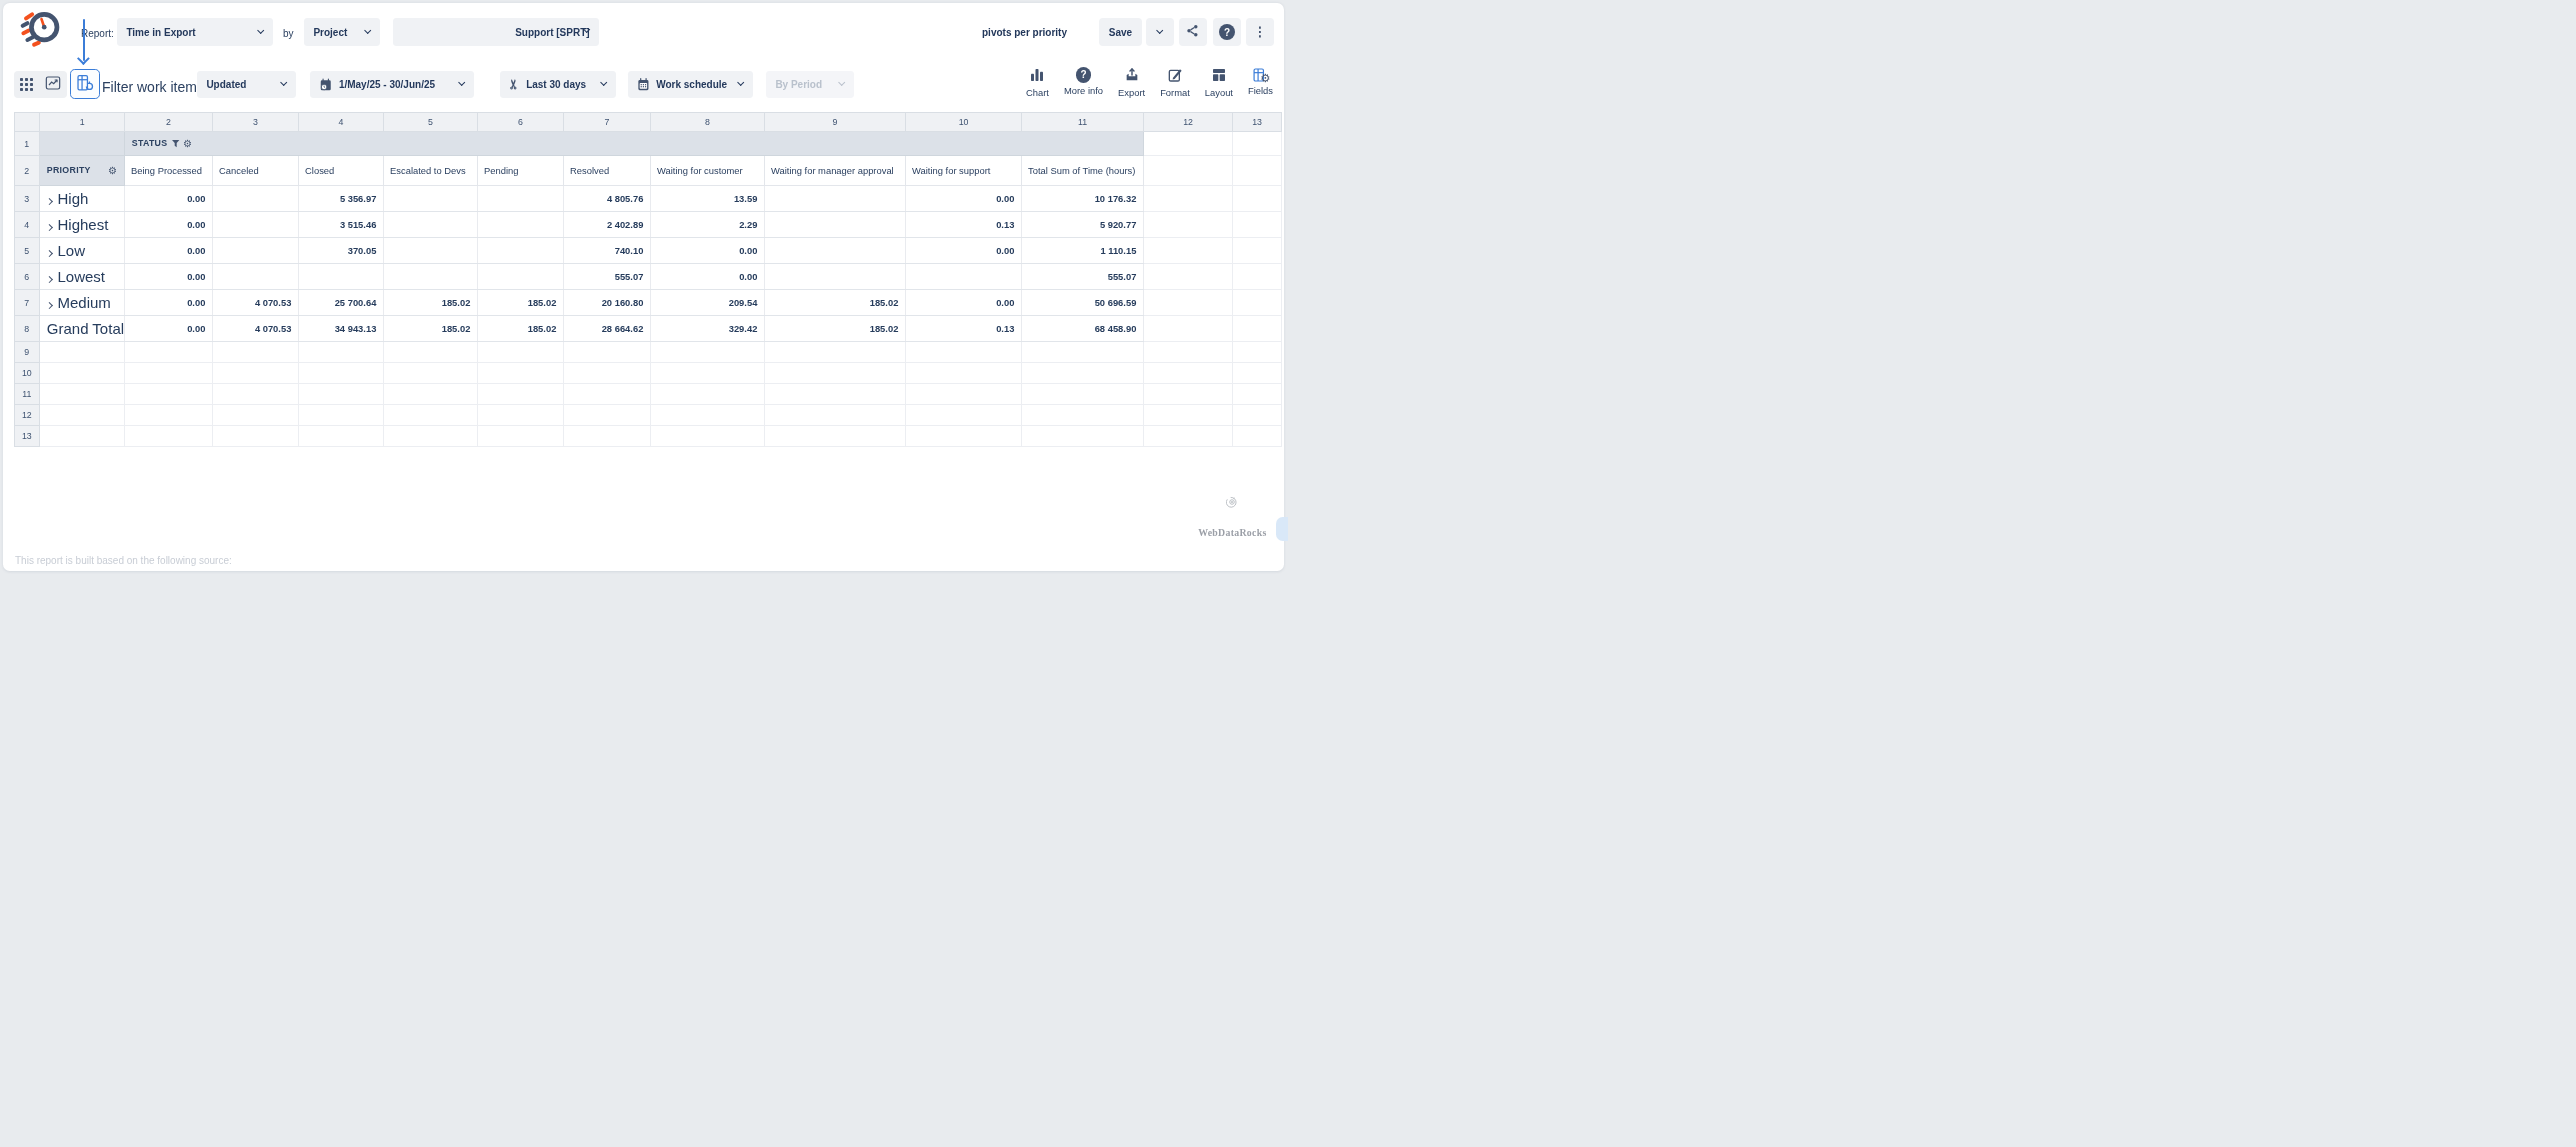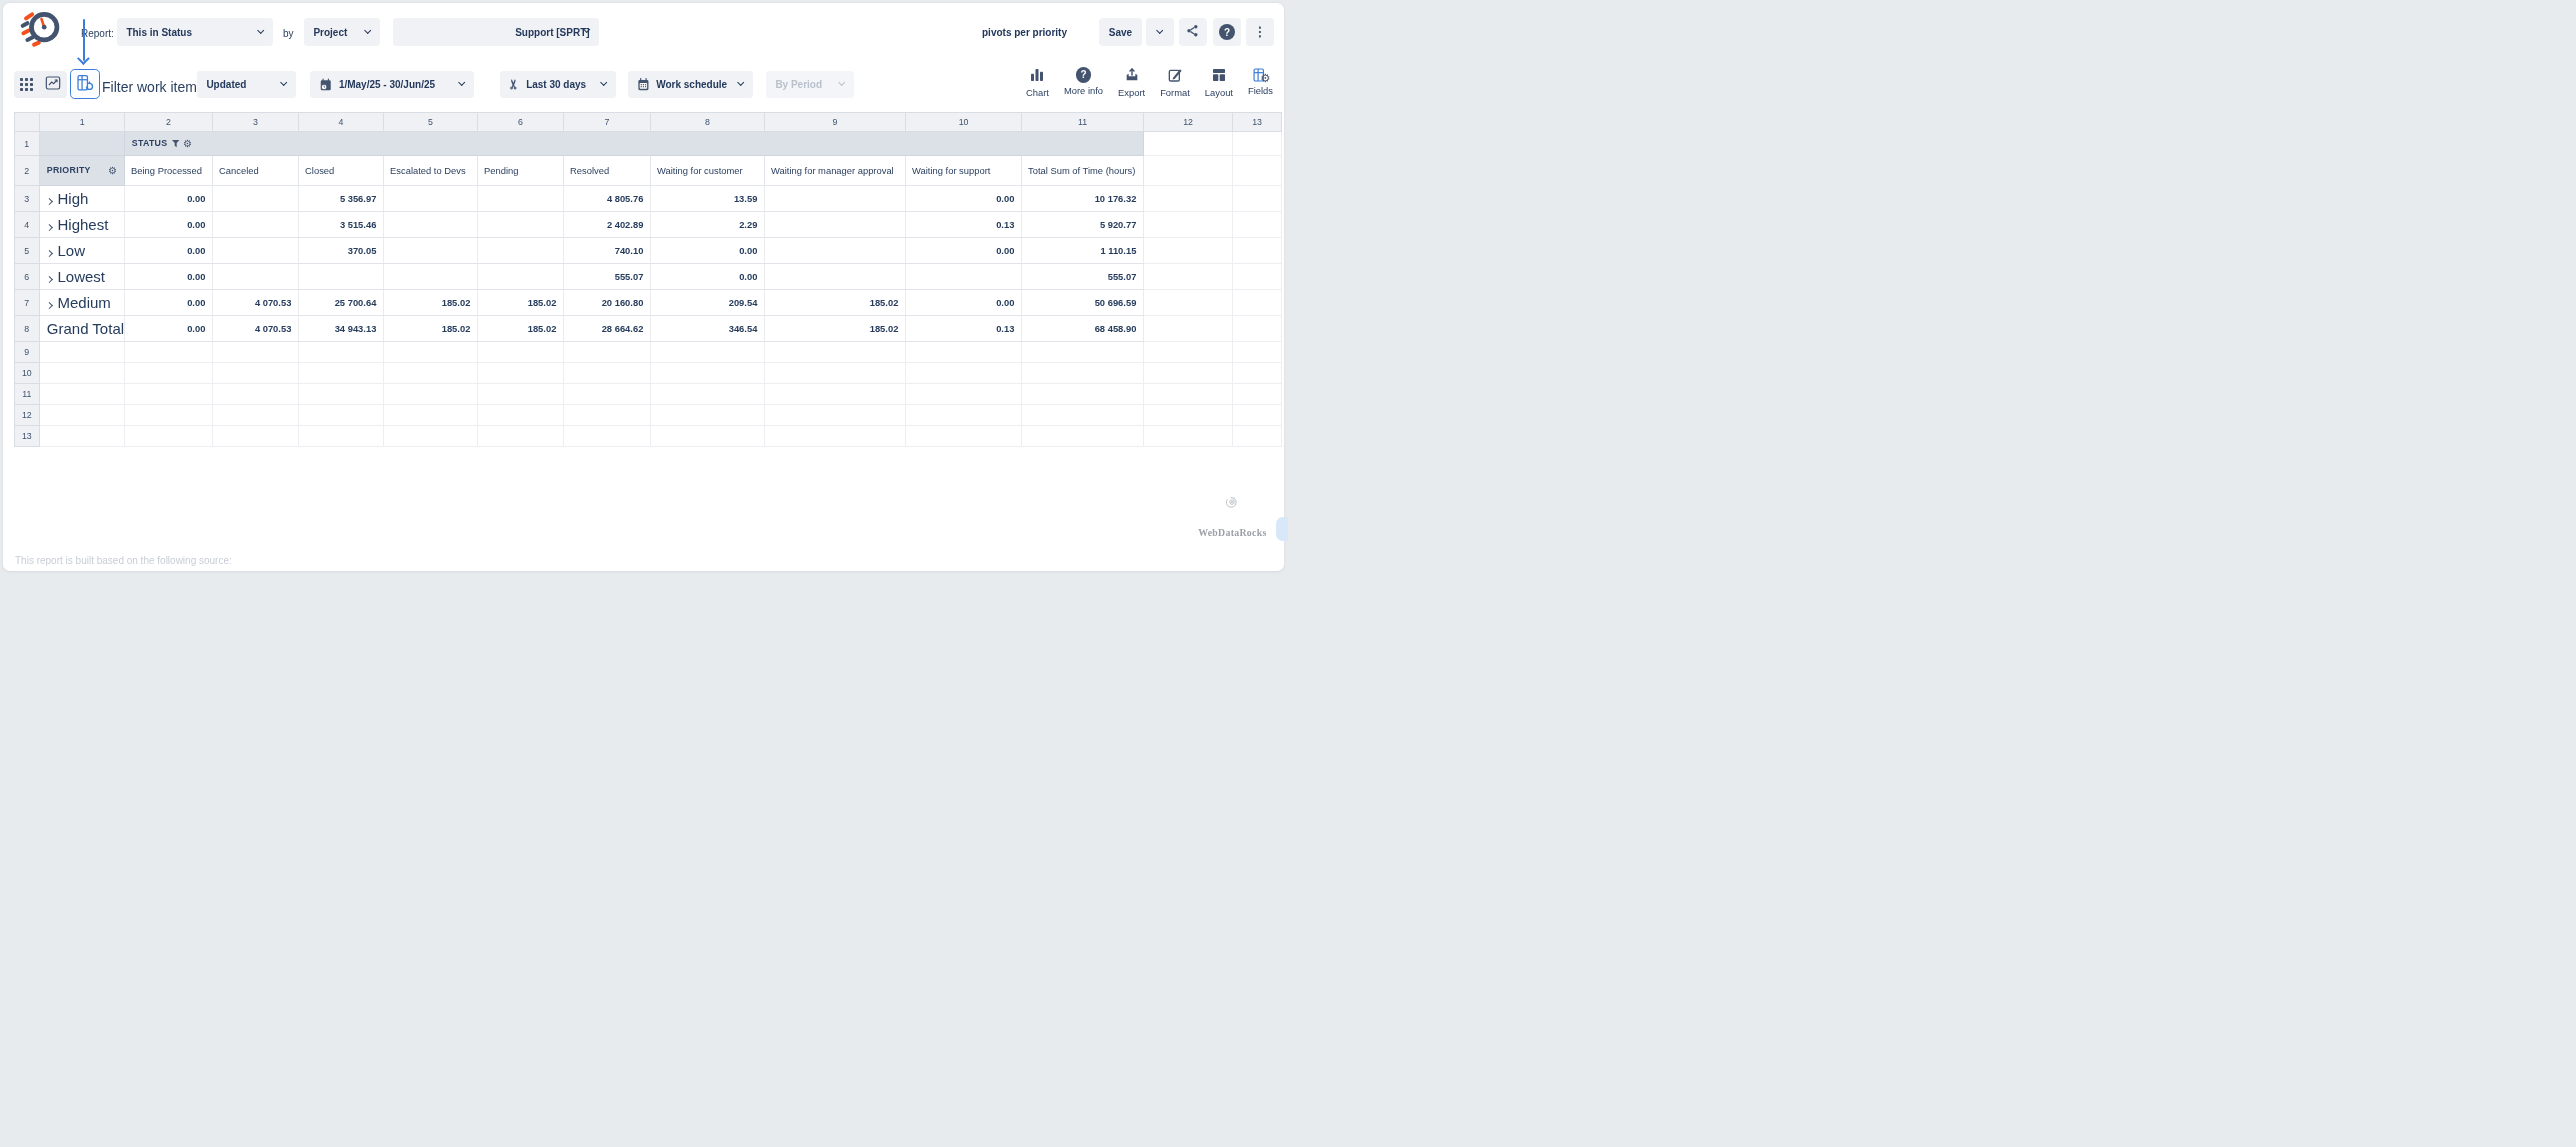--- a/index.html
+++ b/index.html
@@ -110,21 +110,21 @@
     </g>
     <circle cx="39" cy="33" r="19" fill="#ffffff" stroke="#44546f" stroke-width="7"></circle>
     <line x1="35" y1="21" x2="38" y2="30" stroke="#f4511e" stroke-width="4" stroke-linecap="round"></line>
     <circle cx="39" cy="33" r="3.5" fill="#44546f"></circle>
   </svg>
 </div>
 
 <div class="hlabel" style="left:81px; top:28px;">Report:</div>
 
 <div class="select" style="left:117px; top:18px; width:156px;">
-  <span>This in Status</span>
+  <span>Time in Export</span>
   <span class="spacer"></span>
     <span class="chev"></span>
 </div>
 
 <div class="hlabel" style="left:283px; top:28px;">by</div>
 
 <div class="select" style="left:304px; top:18px; width:76px;">
   <span>Project</span>
   <span class="spacer"></span>
     <span class="chev"></span>
@@ -459,21 +459,21 @@
       </tr>
       <tr style="height:26px">
         <td class="gut">8</td>
         <td class="rlabel">Grand Total</td>
         <td class="val">0.00</td>
         <td class="val">4 070.53</td>
         <td class="val">34 943.13</td>
         <td class="val">185.02</td>
         <td class="val">185.02</td>
         <td class="val">28 664.62</td>
-        <td class="val">346.54</td>
+        <td class="val">329.42</td>
         <td class="val">185.02</td>
         <td class="val">0.13</td>
         <td class="val">68 458.90</td>
         <td class="blank"></td>
         <td class="blank"></td>
       </tr>
       <tr style="height:21px">
         <td class="gut">9</td>
         <td class="blank"></td>
         <td class="blank"></td>

